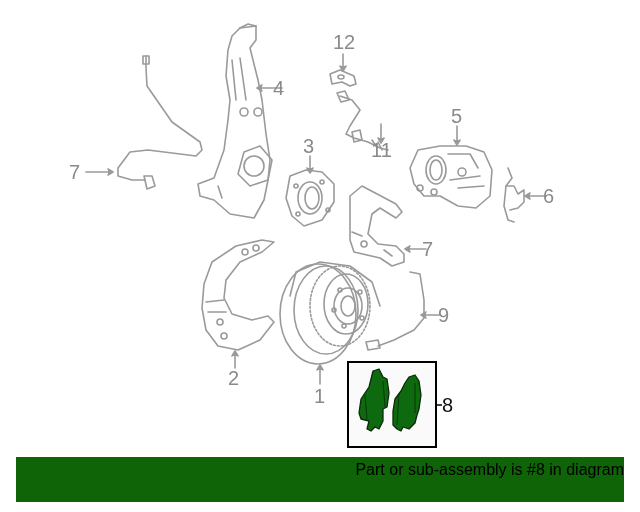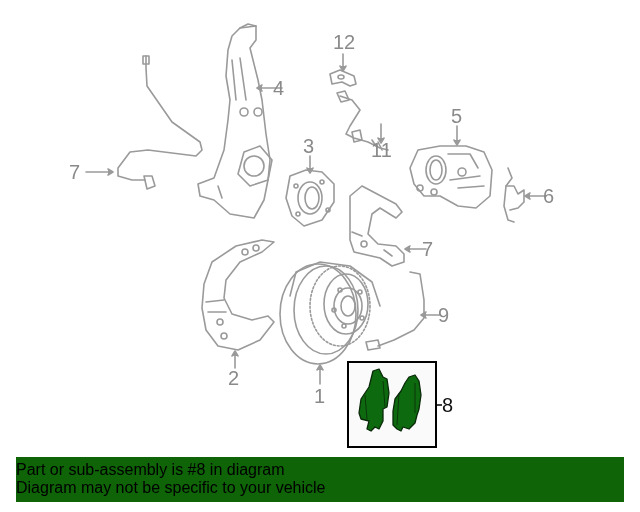--- a/index.html
+++ b/index.html
@@ -4,21 +4,21 @@
 <style>
   html, body { margin:0; padding:0; }
   body { width:640px; height:512px; background:#ffffff; position:relative; overflow:hidden;
          font-family:"Liberation Sans", sans-serif; }
   #stage { position:absolute; left:0; top:0; width:640px; height:512px; }
   .callout { position:absolute; font-family:"Liberation Sans", sans-serif; font-size:20px; color:#8a8a8a; line-height:1; }
   .callout.dark { color:#111; }
   #pad-box { position:absolute; left:347px; top:361px; width:86px; height:83px;
              border:2px solid #000; background:#fafafa; }
   #banner { position:absolute; left:16px; top:457px; width:608px; height:45px; background:#0e6407;
-            color:#000; text-align:left; font-size:16px; line-height:18px; padding-top:4px; box-sizing:border-box; }
+            color:#000; text-align:right; font-size:16px; line-height:18px; padding-top:4px; box-sizing:border-box; }
   #banner div { white-space:nowrap; }
 </style>
 </head>
 <body>
 
 <div id="stage">
   <svg width="640" height="512" viewBox="0 0 640 512" xmlns="http://www.w3.org/2000/svg">
     <g fill="none" stroke="#9a9a9a" stroke-width="1.6" stroke-linejoin="round" stroke-linecap="round">
 
       <g>
@@ -158,15 +158,14 @@
   <div class="callout" style="left:451px;top:106px;">5</div>
   <div class="callout" style="left:543px;top:186px;">6</div>
   <div class="callout" style="left:422px;top:239px;">7</div>
   <div class="callout" style="left:438px;top:305px;">9</div>
   <div class="callout" style="left:228px;top:368px;">2</div>
   <div class="callout" style="left:314px;top:386px;">1</div>
   <div class="callout dark" style="left:442px;top:395px;">8</div>
 
   <div id="banner">
     <div>Part or sub-assembly is #8 in diagram</div>
-    <div>Diagram may not be specific to your vehicle</div>
   </div>
 </div>
 
 </body></html>

